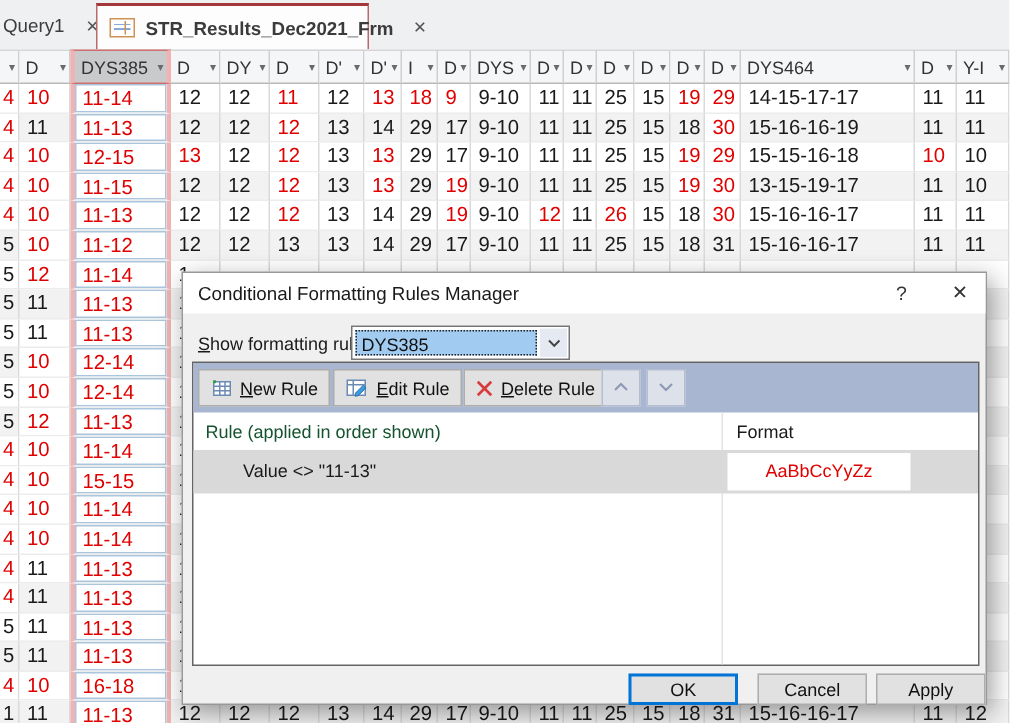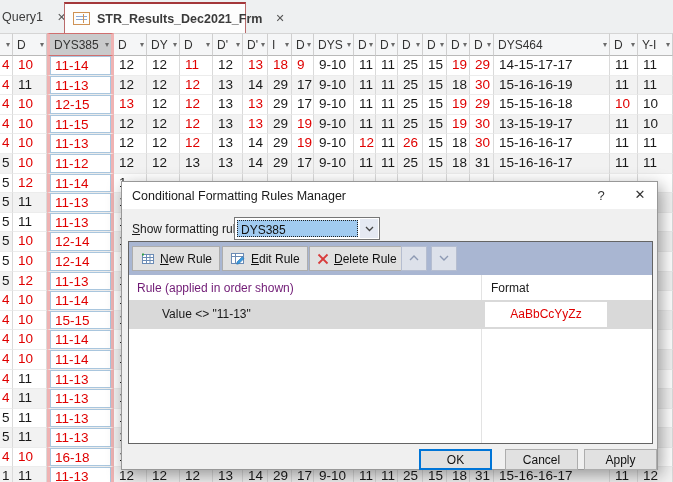--- a/index.html
+++ b/index.html
@@ -61,21 +61,21 @@
   .combo-btn svg { margin-top:7px; }
   .rules-box { position:absolute; left:6px; top:59px; width:525px; height:203px; border:1px solid #646464;
                background:#fff; }
   .band { position:absolute; left:0; top:0; right:0; height:33px; background:#a9b6d2; }
   .tbtn { position:absolute; top:4px; height:25px; background:#e1e1e1; border:1px solid #adadad;
           display:flex; align-items:center; gap:5px; padding:0 7px; font-size:12px; color:#111; }
   .tbtn svg { flex:none; }
   .arrow-btn { position:absolute; top:4px; height:25px; width:26px; background:#dde1ea;
                border:1px solid #b5bdd0; text-align:center; color:#8d99b3; }
   .arrow-btn svg { margin-top:8px; }
-  .list-hdr-rule { position:absolute; left:8px; top:39px; color:#701a75; }
+  .list-hdr-rule { position:absolute; left:8px; top:39px; color:#14532d; }
   .list-hdr-format { position:absolute; left:362px; top:39px; color:#1a1a1a; }
   .list-vline { position:absolute; left:352px; top:33px; bottom:0; width:1px; background:#e3e3e3; }
   .rule-row { position:absolute; left:0; top:58px; right:0; height:29px; background:#d9d9d9; }
   .rule-cond { position:absolute; left:33px; top:7px; color:#1a1a1a; }
   .fmt-cell { position:absolute; left:356px; top:2px; width:122px; height:25px; background:#fff;
               color:#e00000; text-align:center; padding-top:5px; }
   .dlg-btn { position:absolute; top:267px; width:73px; height:21px; background:#e1e1e1;
              border:1px solid #adadad; text-align:center; padding-top:3px; font-size:12px; color:#111; }
   .dlg-btn.ok { left:297px; border:2px solid #0075d7; padding-top:2px; }
   .dlg-btn.cancel { left:383px; }

